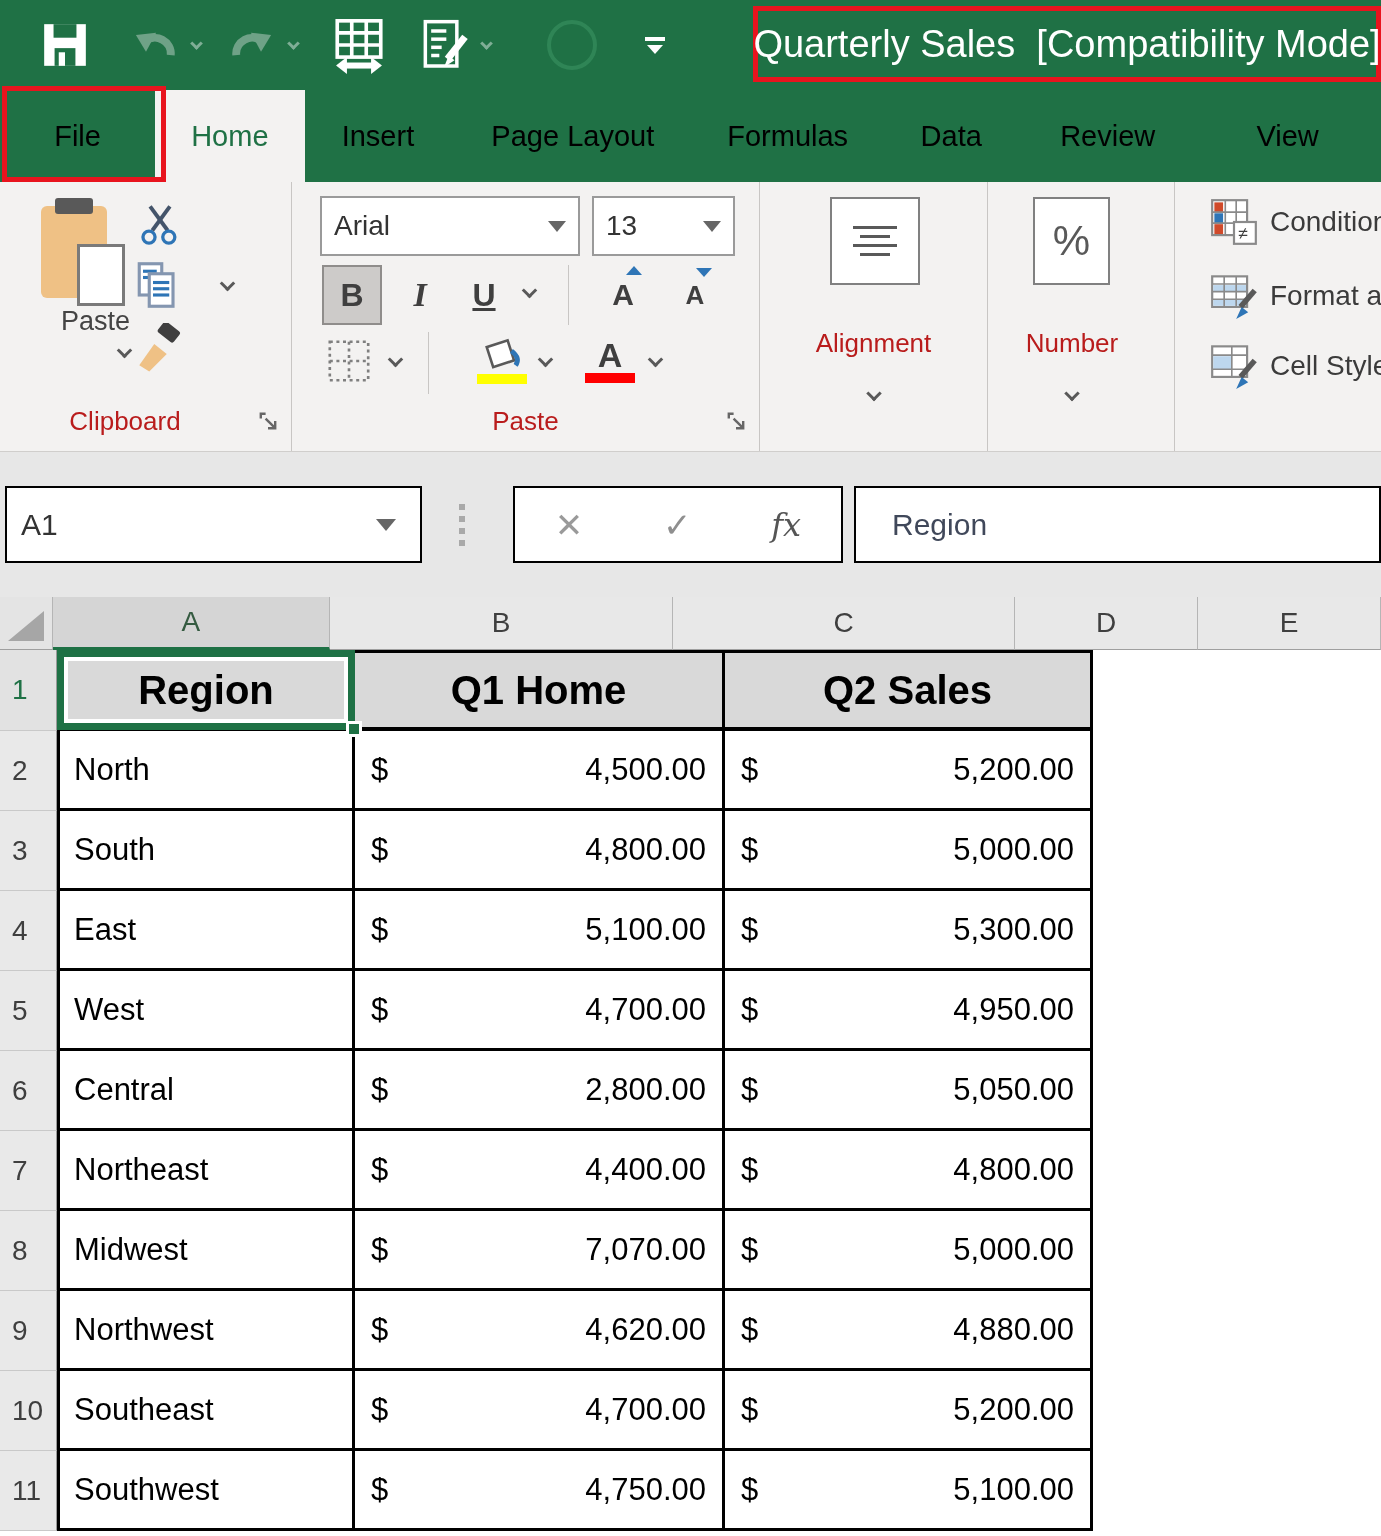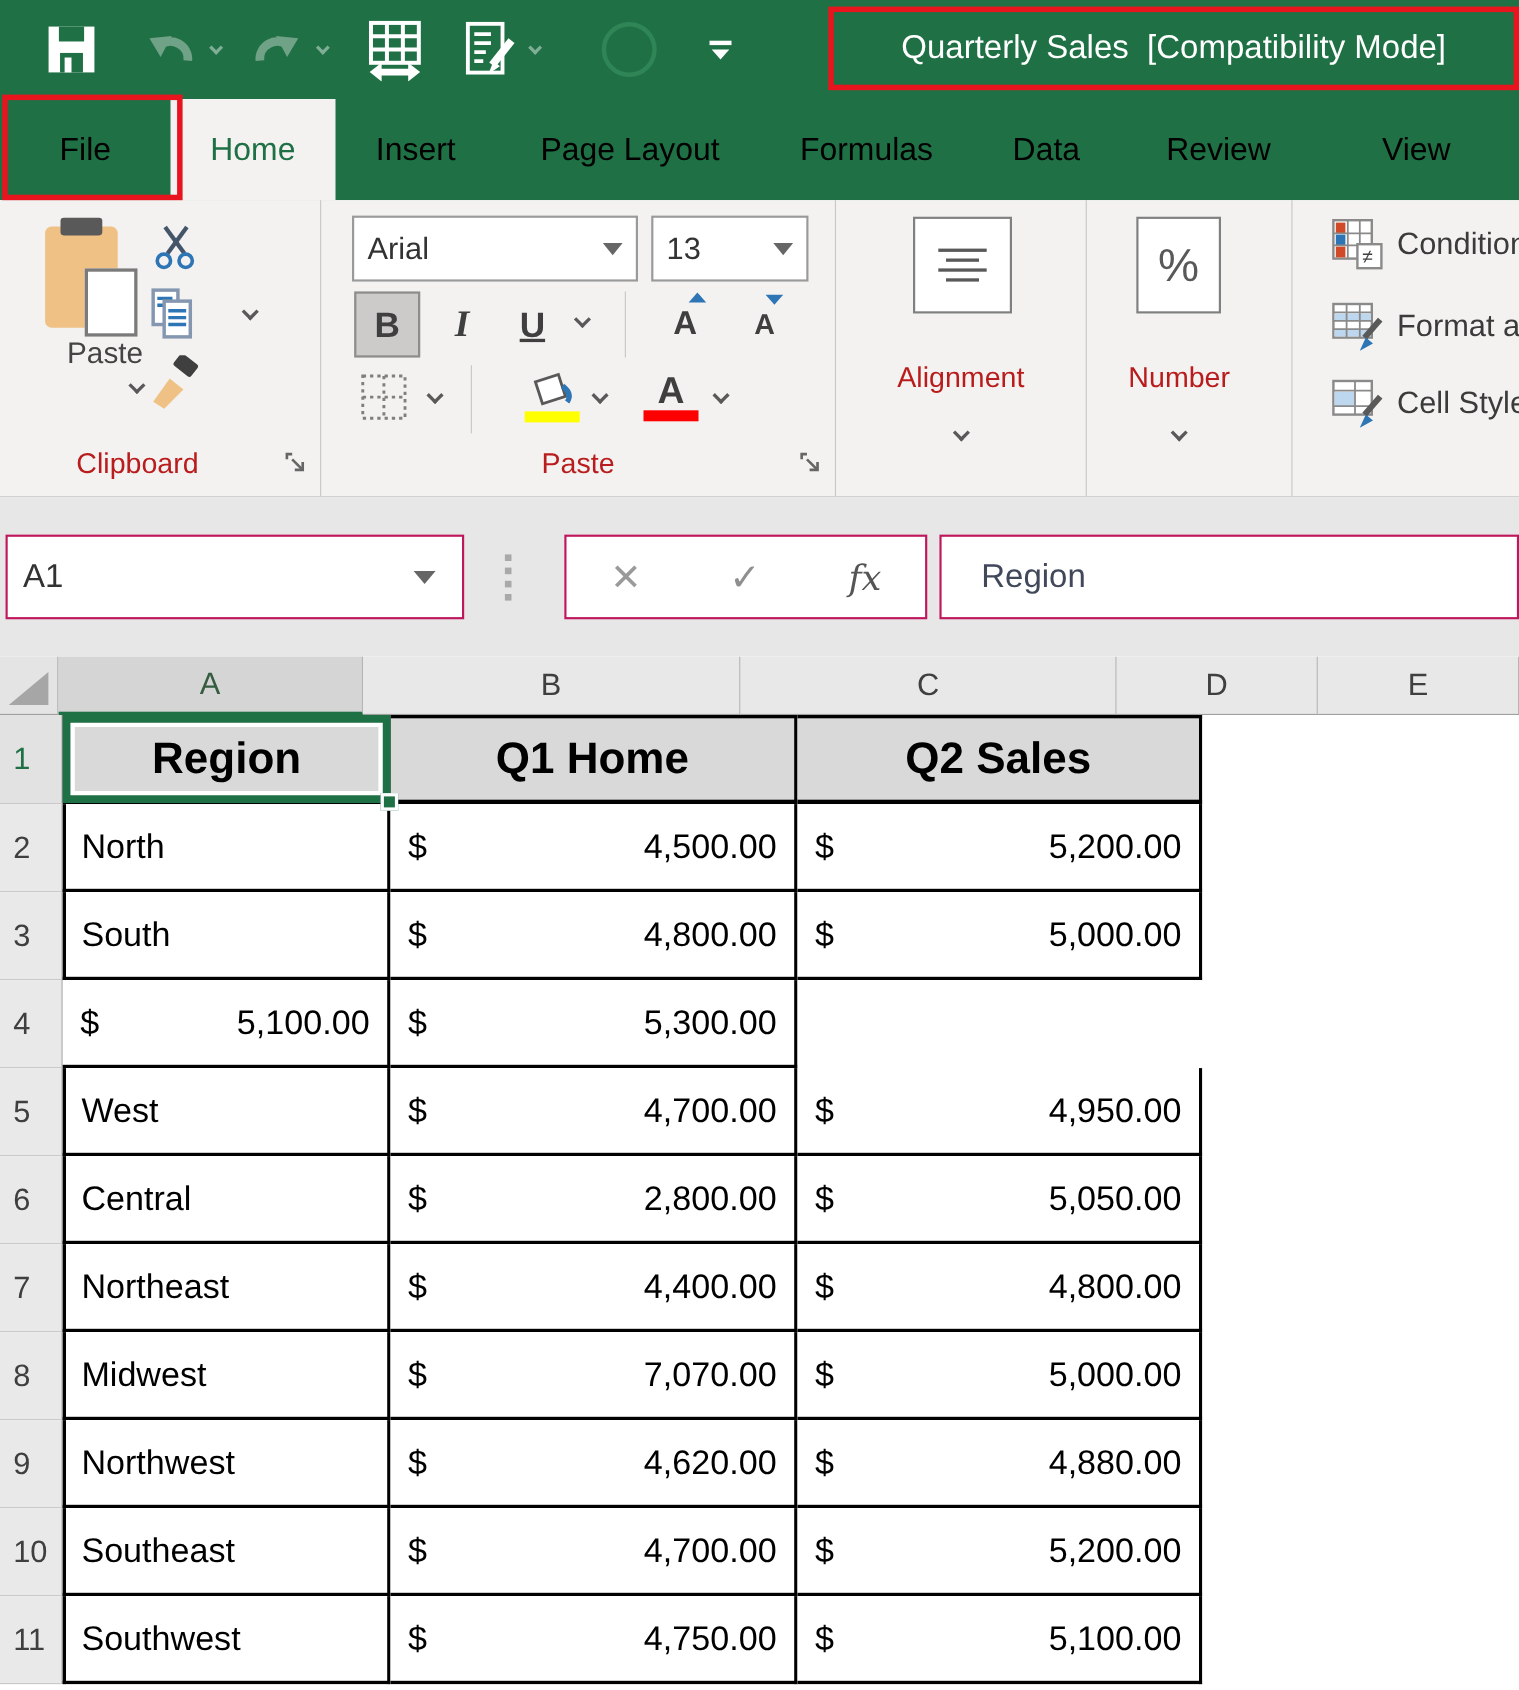--- a/index.html
+++ b/index.html
@@ -11,21 +11,21 @@
   .titlebar { position:relative; height:90px; background:#1F7145; }
   .qat { position:absolute; left:40px; top:0; height:90px; display:flex; align-items:center; gap:0; }
   .qat .qbtn { display:flex; align-items:center; justify-content:center; }
   .chev-s { display:inline-block; width:9px; height:9px; border-right:3px solid #7FAE96; border-bottom:3px solid #7FAE96; transform:rotate(45deg); margin:0 14px 4px 10px; }
   .circle-icon { width:50px; height:50px; border:4px solid #2F8556; border-radius:50%; margin-left:42px; }
   .qat-custom { margin-left:48px; display:flex; flex-direction:column; align-items:center; gap:4px; }
   .qat-custom .bar { width:20px; height:4px; background:#fff; }
   .qat-custom .tri { width:0; height:0; border-left:8px solid transparent; border-right:8px solid transparent; border-top:9px solid #fff; }
   .title-box { position:absolute; left:753px; top:6px; width:628px; height:76px;
     border:5px solid #E8141E; display:flex; align-items:center; justify-content:center; }
-  .title-text { color:#fff; font-size:30px; white-space:pre; }
+  .title-text { color:#fff; font-size:38px; white-space:pre; }
 
   
   .tabrow { position:relative; height:92px; background:#1F7145; display:flex; }
   .tab { color:#000000; font-size:29px; display:flex; align-items:center; justify-content:center; white-space:nowrap; }
   .tab.file { width:166px; }
   .tab.active { background:#F3F2F1; color:#1F7145; }
   .file-redbox { position:absolute; left:2px; top:-4px; width:164px; height:96px; border:5px solid #E8141E; pointer-events:none; z-index:5; }
 
   
   .ribbon { position:relative; height:270px; background:#F3F2F1; border-bottom:1px solid #D0CECC; display:flex; }
@@ -64,21 +64,21 @@
   .alines { display:flex; flex-direction:column; gap:6px; align-items:center; }
   .alines div { height:3px; background:#595959; }
   .pct { font-size:42px; color:#595959; }
   .gchev { position:absolute; bottom:52px; left:50%; transform:translateX(-50%) rotate(45deg); width:11px; height:11px; border-right:3px solid #595959; border-bottom:3px solid #595959; }
 
   
   .stylerow { position:absolute; left:35px; display:flex; align-items:center; gap:12px; white-space:nowrap; font-size:28px; color:#3b3b3b; }
 
   
   .formula-row { position:relative; height:145px; background:#E7E7E7; }
-  .fbox { position:absolute; top:34px; height:77px; background:#fff; border:2px solid #be185d; display:flex; align-items:center; }
+  .fbox { position:absolute; top:34px; height:77px; background:#fff; border:2px solid #000000; display:flex; align-items:center; }
   .namebox { left:5px; width:417px; padding-left:14px; font-size:30px; color:#333; }
   .namebox .tri { position:absolute; right:24px; width:0; height:0; border-left:10px solid transparent; border-right:10px solid transparent; border-top:12px solid #666; }
   .grip { position:absolute; left:459px; top:52px; display:flex; flex-direction:column; gap:6px; }
   .grip i { width:6px; height:6px; background:#A9A9A9; }
   .fxbox { left:513px; width:330px; justify-content:space-around; }
   .fx-cancel { font-size:34px; color:#9a9a9a; }
   .fx-enter { font-size:34px; color:#8f8f8f; }
   .fx-fn { font-family:"DejaVu Serif", serif; font-style:italic; font-size:32px; color:#555; }
   .valbox { left:854px; width:527px; padding-left:36px; font-size:30px; color:#40485a; }
 
@@ -429,20 +429,21 @@
           <span>4,800.00</span>
         </div>
       <div class="dcell money">
           <span>$</span>
           <span>5,000.00</span>
         </div>
       <div class="empty"></div>
     </div>
     <div class="grow">
       <div class="gut">4</div>
+      <div class="dcell first region">East</div>
       <div class="dcell money">
           <span>$</span>
           <span>5,100.00</span>
         </div>
       <div class="dcell money">
           <span>$</span>
           <span>5,300.00</span>
         </div>
       <div class="empty"></div>
     </div>

